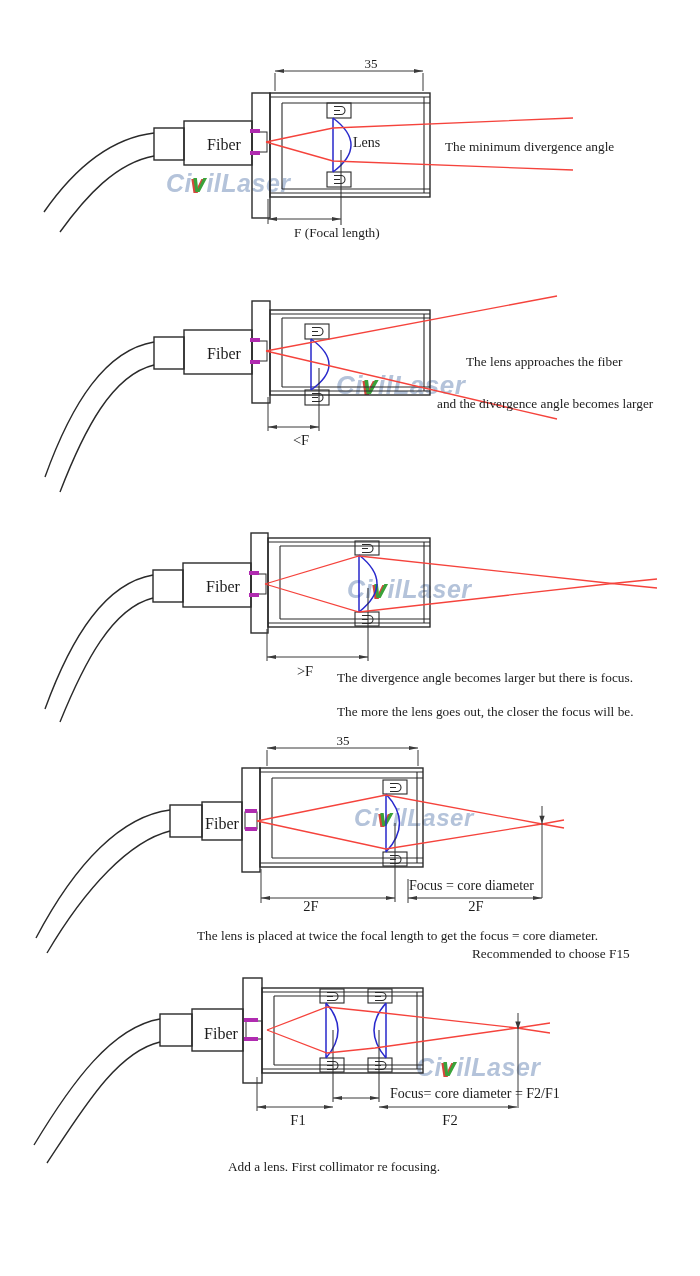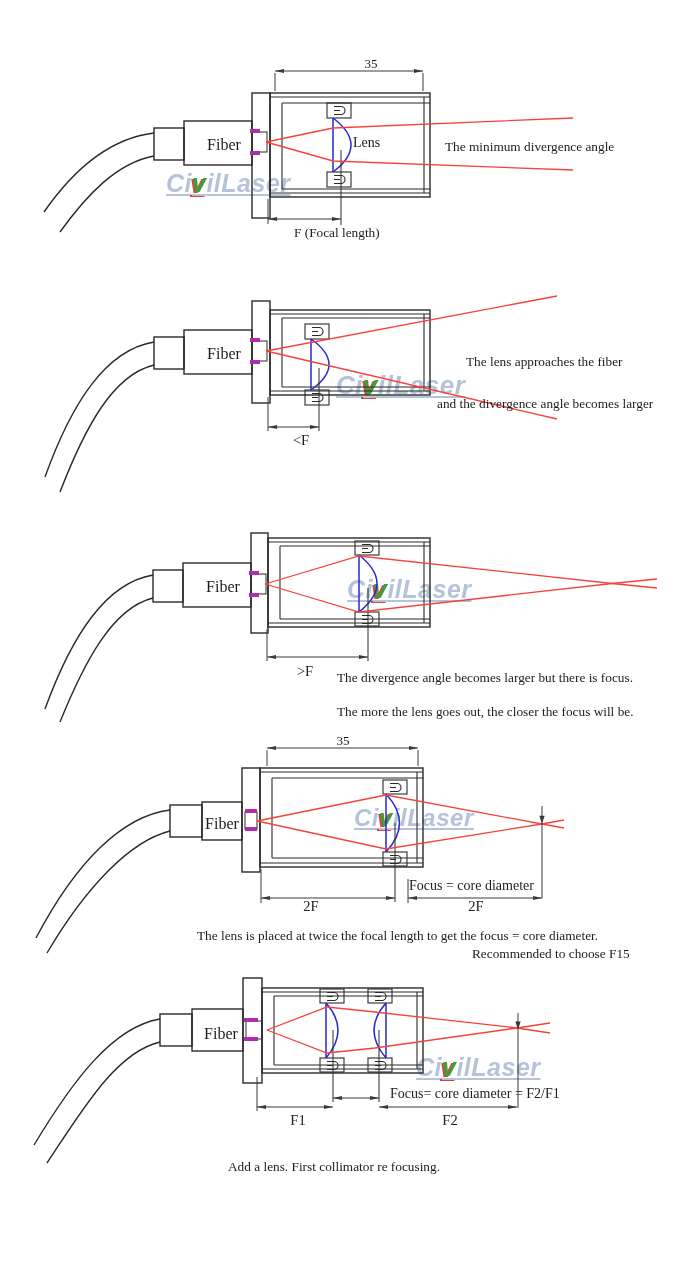--- a/index.html
+++ b/index.html
@@ -1,21 +1,21 @@
 <!DOCTYPE html>
 <html><head>
 <meta charset="utf-8">
 <style>
   html,body{margin:0;padding:0;background:#ffffff;}
   #page{position:relative;width:700px;height:1276px;background:#ffffff;overflow:hidden;
         font-family:"Liberation Serif",serif;}
   #artwork{position:absolute;left:0;top:0;z-index:2;}
   .wm{position:absolute;z-index:1;font-family:"Liberation Sans",sans-serif;
       font-weight:bold;font-style:italic;color:#b4c3da;letter-spacing:0.5px;
-      white-space:nowrap;line-height:1;text-decoration:underline;}
+      white-space:nowrap;line-height:1;}
   .wm-v{color:#3aa23a;text-shadow:-2px 1px 0 #d4473d;}
   
   text{fill:#1c1c1c;font-family:"Liberation Serif",serif;}
   .t13{font-size:13.3px;}
   .t14{font-size:14px;}
   .t15{font-size:14.5px;}
   .t16{font-size:16px;}
   .dimtxt{font-size:13px;}
   .outline{stroke:#2a2a2a;stroke-width:1.4;fill:none;}
   .thin{stroke:#2a2a2a;stroke-width:1;fill:none;}

